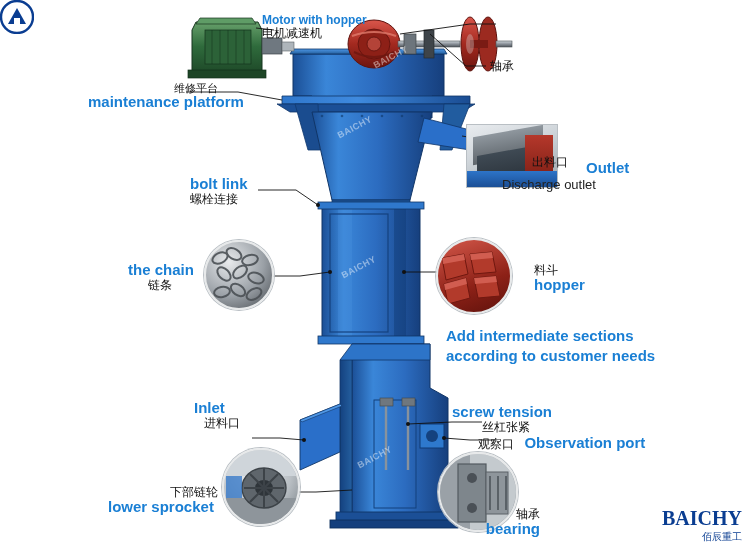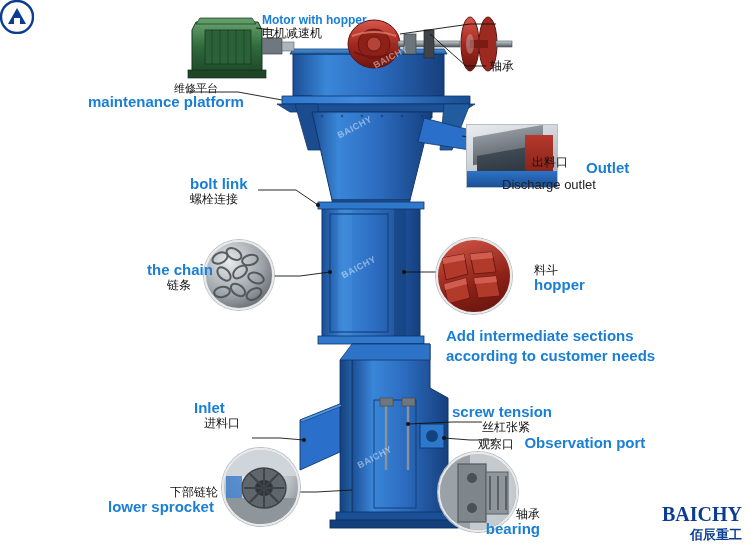--- a/index.html
+++ b/index.html
@@ -22,21 +22,21 @@
   .photo{position:absolute;border-radius:50%;overflow:hidden;}
   .photo.rect{border-radius:0;}
   .wm{
     position:absolute;color:rgba(255,255,255,0.45);
     font-size:9px;font-weight:bold;letter-spacing:0.5px;
     transform:rotate(-28deg);pointer-events:none;
     font-family:"Liberation Sans", sans-serif;
   }
   .brand{position:absolute;right:8px;bottom:6px;text-align:right;}
   .brand .bmain{font-size:20px;font-weight:bold;color:#0a3d91;letter-spacing:0px;font-family:"Liberation Serif",serif;}
-  .brand .bcn{font-size:13px;color:#0a3d91;font-weight:bold;}
+  .brand .bcn{font-size:10px;color:#0a3d91;font-weight:normal;}
   .blogo{position:absolute;right:96px;bottom:6px;width:34px;height:34px;}
 </style>
 </head>
 <body>
 
 <div id="stage">
 
   <svg width="750" height="550" viewBox="0 0 750 550">
     <defs>
       <linearGradient id="blueV" x1="0" y1="0" x2="1" y2="0">
@@ -319,21 +319,21 @@
   <div class="lbl" style="left:532px;top:156px;">
     <div class="cn sz12">出料口</div>
   </div>
   <div class="lbl en sz15" style="left:586px;top:160px;">Outlet</div>
 
   <div class="lbl" style="left:190px;top:176px;">
     <div class="en sz15">bolt link</div>
     <div class="cn sz12">螺栓连接</div>
   </div>
 
-  <div class="lbl" style="left:147px;top:262px;">
+  <div class="lbl" style="left:128px;top:262px;">
     <div class="en sz15">the chain</div>
     <div class="cn sz12" style="margin-left:20px;">链条</div>
   </div>
 
   <div class="lbl" style="left:534px;top:264px;">
     <div class="cn sz12">料斗</div>
     <div class="en sz15">hopper</div>
   </div>
 
   <div class="lbl en sz15" style="left:446px;top:328px;">Add intermediate sections</div>

